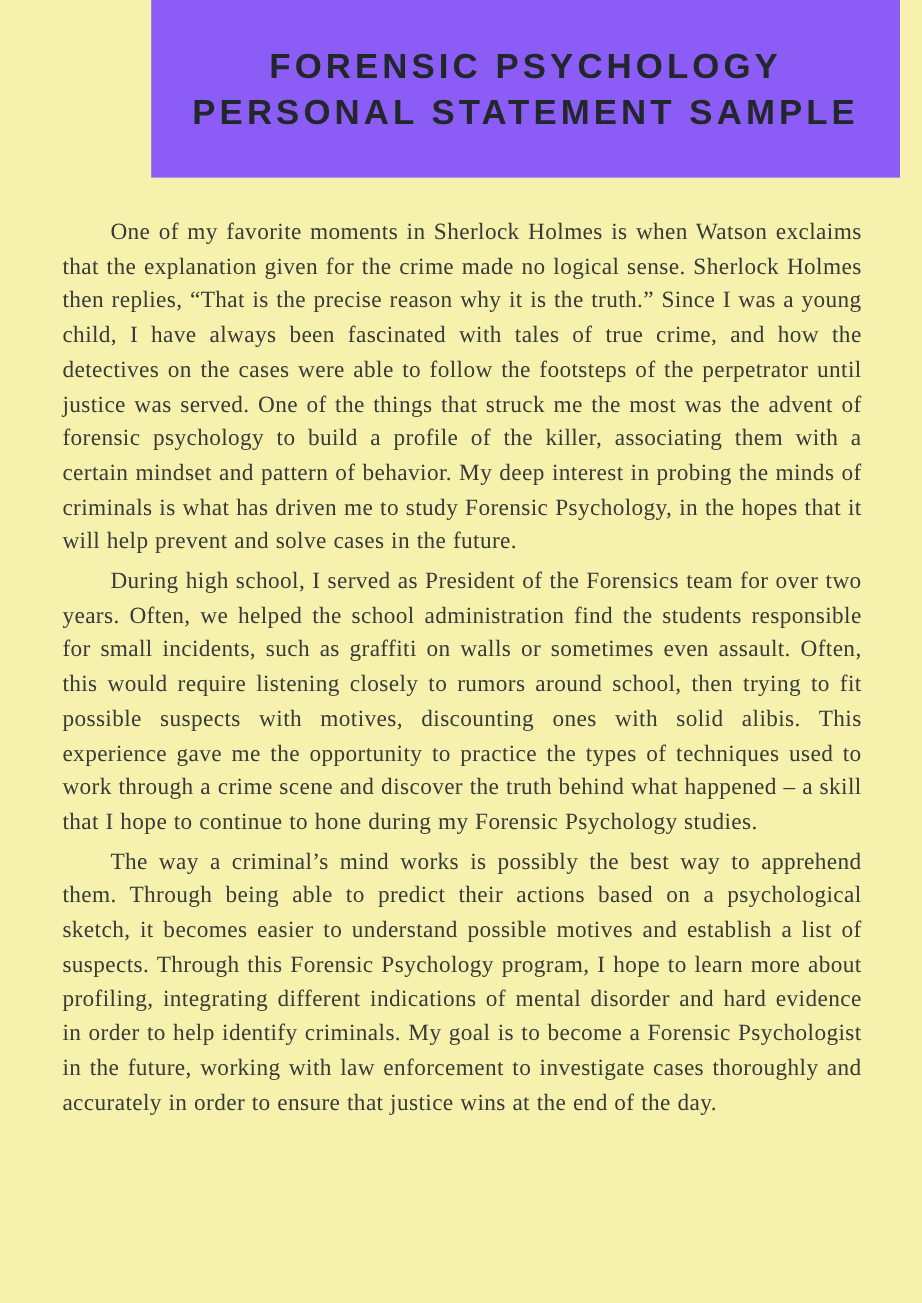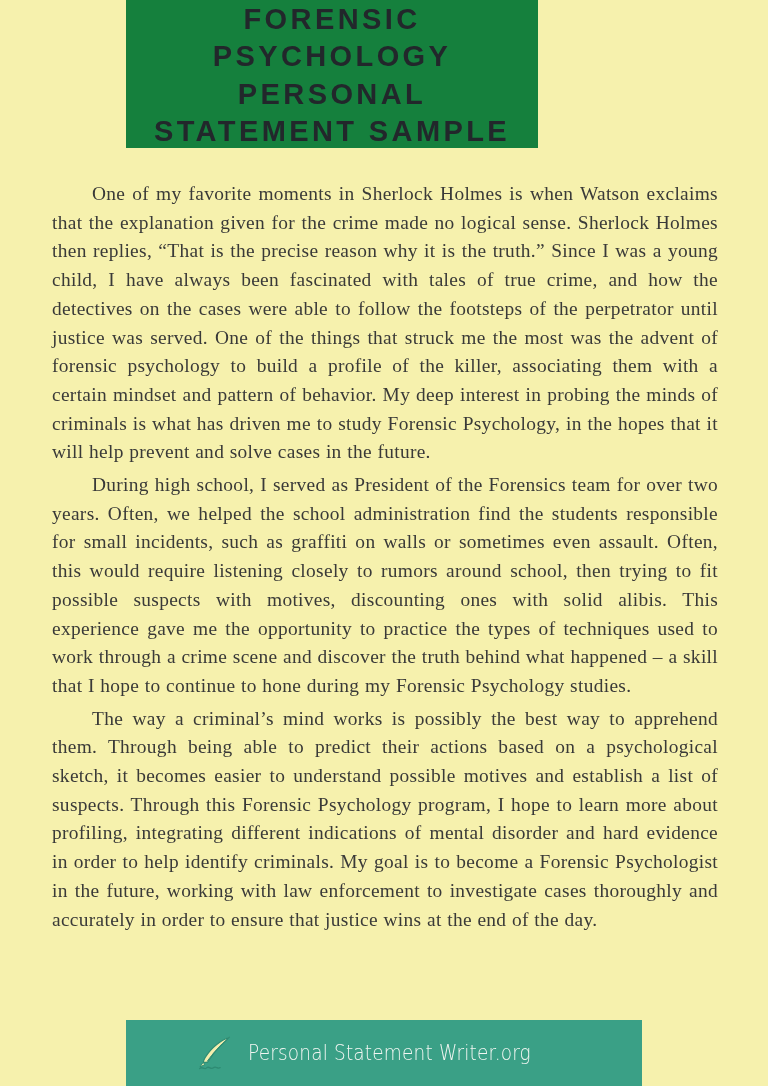--- a/index.html
+++ b/index.html
@@ -20,23 +20,23 @@
     height: 1086px;
     position: relative;
     box-sizing: border-box;
   }
 
   
   .header-banner {
     position: absolute;
     left: 126px;
     top: 0;
-    width: 412px;
+    width: 624px;
     height: 148px;
-    background: #15803d;
+    background: #8b5cf6;
     display: flex;
     align-items: center;
     justify-content: center;
     box-sizing: border-box;
     padding: 19px 14px 16px 14px;
   }
   .header-title {
     font-family: "Liberation Sans", "DejaVu Sans", sans-serif;
     font-weight: 700;
     font-size: 29px;
@@ -109,29 +109,14 @@
   <div class="header-banner">
     <h1 class="header-title">FORENSIC PSYCHOLOGY PERSONAL STATEMENT SAMPLE</h1>
   </div>
 
   <div class="body-copy">
     <p class="body-paragraph">One of my favorite moments in Sherlock Holmes is when Watson exclaims that the explanation given for the crime made no logical sense. Sherlock Holmes then replies, “That is the precise reason why it is the truth.” Since I was a young child, I have always been fascinated with tales of true crime, and how the detectives on the cases were able to follow the footsteps of the perpetrator until justice was served. One of the things that struck me the most was the advent of forensic psychology to build a profile of the killer, associating them with a certain mindset and pattern of behavior. My deep interest in probing the minds of criminals is what has driven me to study Forensic Psychology, in the hopes that it will help prevent and solve cases in the future.</p>
     <p class="body-paragraph">During high school, I served as President of the Forensics team for over two years. Often, we helped the school administration find the students responsible for small incidents, such as graffiti on walls or sometimes even assault. Often, this would require listening closely to rumors around school, then trying to fit possible suspects with motives, discounting ones with solid alibis. This experience gave me the opportunity to practice the types of techniques used to work through a crime scene and discover the truth behind what happened – a skill that I hope to continue to hone during my Forensic Psychology studies.</p>
     <p class="body-paragraph">The way a criminal’s mind works is possibly the best way to apprehend them. Through being able to predict their actions based on a psychological sketch, it becomes easier to understand possible motives and establish a list of suspects. Through this Forensic Psychology program, I hope to learn more about profiling, integrating different indications of mental disorder and hard evidence in order to help identify criminals. My goal is to become a Forensic Psychologist in the future, working with law enforcement to investigate cases thoroughly and accurately in order to ensure that justice wins at the end of the day.</p>
   </div>
 
-  <div class="footer-bar">
-    <span class="brand-logo-wrap">
-      <svg class="brand-logo" viewBox="0 0 36 38" xmlns="http://www.w3.org/2000/svg" aria-hidden="true">
-
-        <path d="M31.5 2.2 C24 4.5 13 12.5 7.2 22.6 C6.2 24.3 5.6 25.8 5.3 27.1 L9.4 27.5 C12.6 22.2 17.6 15.4 23.2 10.1 C26.3 7.2 29.3 4.5 31.5 2.2 Z" fill="#f4eeae" stroke="#2e8b73" stroke-width="1.1" stroke-linejoin="round"></path>
-
-        <path d="M30.2 3.6 C23 9.5 14.5 18.6 9.2 26.3" fill="none" stroke="#2e8b73" stroke-width="1" stroke-linecap="round"></path>
-
-        <path d="M5.3 27.1 L2.0 31.8 L6.6 29.8 Z" fill="#f4eeae" stroke="#2e8b73" stroke-width="1" stroke-linejoin="round"></path>
-
-        <path d="M1.6 33.6 C4.3 30.8 6.0 35.4 8.6 32.9 C11.2 30.4 12.8 35.3 15.4 32.8 C18.0 30.3 19.6 34.9 22.2 32.6" fill="none" stroke="#2e8b73" stroke-width="1.3" stroke-linecap="round"></path>
-      </svg>
-    </span>
-    <span class="brand-name">Personal Statement Writer.org</span>
-  </div>
 
 </div>
 
 </body></html>

